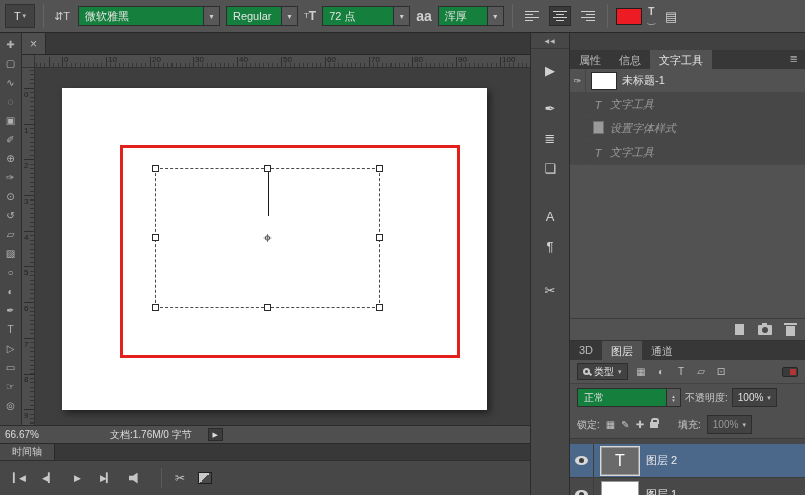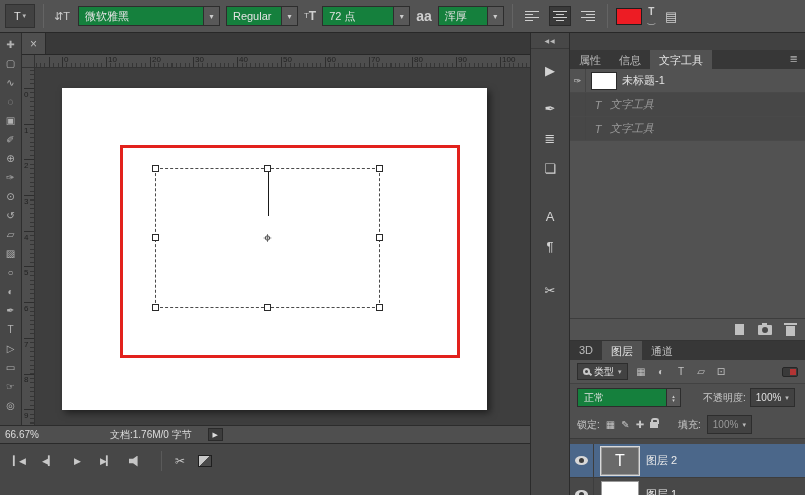--- a/index.html
+++ b/index.html
@@ -281,20 +281,23 @@
     </div>
   </div>
 
   <div class="status-bar">
     <span class="zoom-val">66.67%</span>
     <span class="doc-info">文档:1.76M/0 字节</span>
     <span class="info-arrow">▶</span>
   </div>
 
   <div class="timeline">
+    <div class="tl-header">
+      <span class="tl-tab">时间轴</span>
+    </div>
     <div class="tl-controls">
       <span class="tl-btn">▎◀</span>
       <span class="tl-btn">◀▎</span>
       <span class="tl-btn">▶</span>
       <span class="tl-btn">▶▎</span>
       <span class="tl-btn">
           <span class="i-speaker"></span>
         </span>
       <span class="tl-div"></span>
       <span class="tl-scissors">✂</span>
@@ -326,20 +329,25 @@
     <div class="history">
       <div class="h-row">
         <span class="src">✑</span>
         <span class="thumb"></span>
         <span>未标题-1</span>
       </div>
       <div class="h-row dim">
         <span class="src"></span>
         <span class="ricon">T</span>
         <span>文字工具</span>
+      </div>
+      <div class="h-row dim">
+        <span class="src"></span>
+        <span class="ricon"><span class="i-page"></span></span>
+        <span>设置字体样式</span>
       </div>
       <div class="h-row dim">
         <span class="src"></span>
         <span class="ricon">T</span>
         <span>文字工具</span>
       </div>
     </div>
 
     <div class="hist-footer">
       <span class="i-newdoc"></span>
@@ -368,21 +376,21 @@
     </div>
 
     <div class="blend-row">
       <div class="combo" style="width:104px;height:19px">
         <span class="val" style="font-size:10px">正常</span>
         <span class="spin">
           <span>▴</span>
             <span>▾</span>
         </span>
       </div>
-      <span class="small-label" style="margin-left:18px">不透明度:</span>
+      <span class="small-label" style="margin-left:0">不透明度:</span>
       <span class="val-combo">
         <span>100%</span>
         <span class="arrow">▾</span>
       </span>
     </div>
 
     <div class="lock-row">
       <span class="small-label">锁定:</span>
       <span class="lk-icon">▦</span>
       <span class="lk-icon">✎</span>

